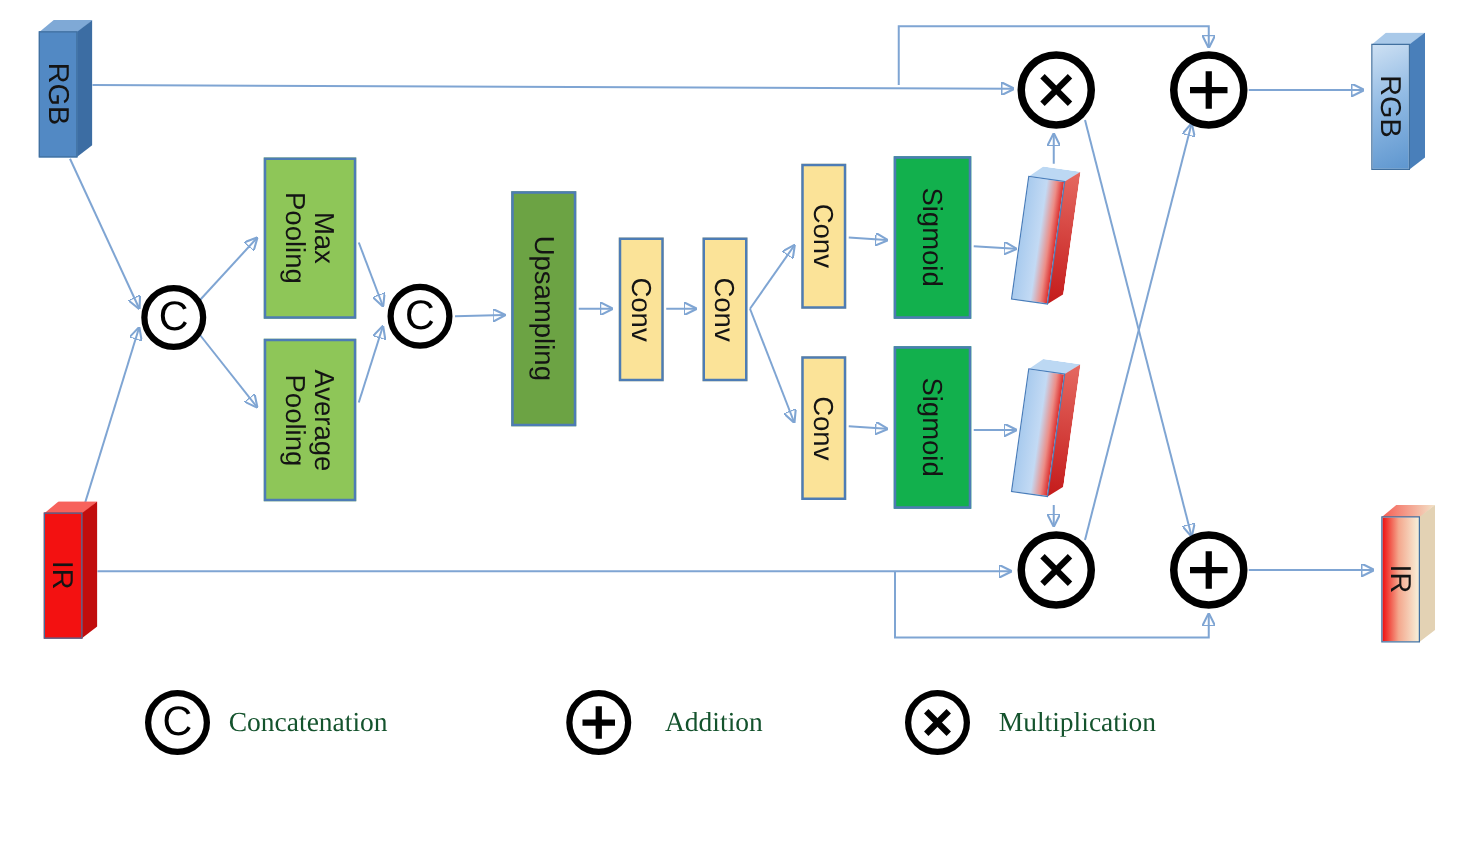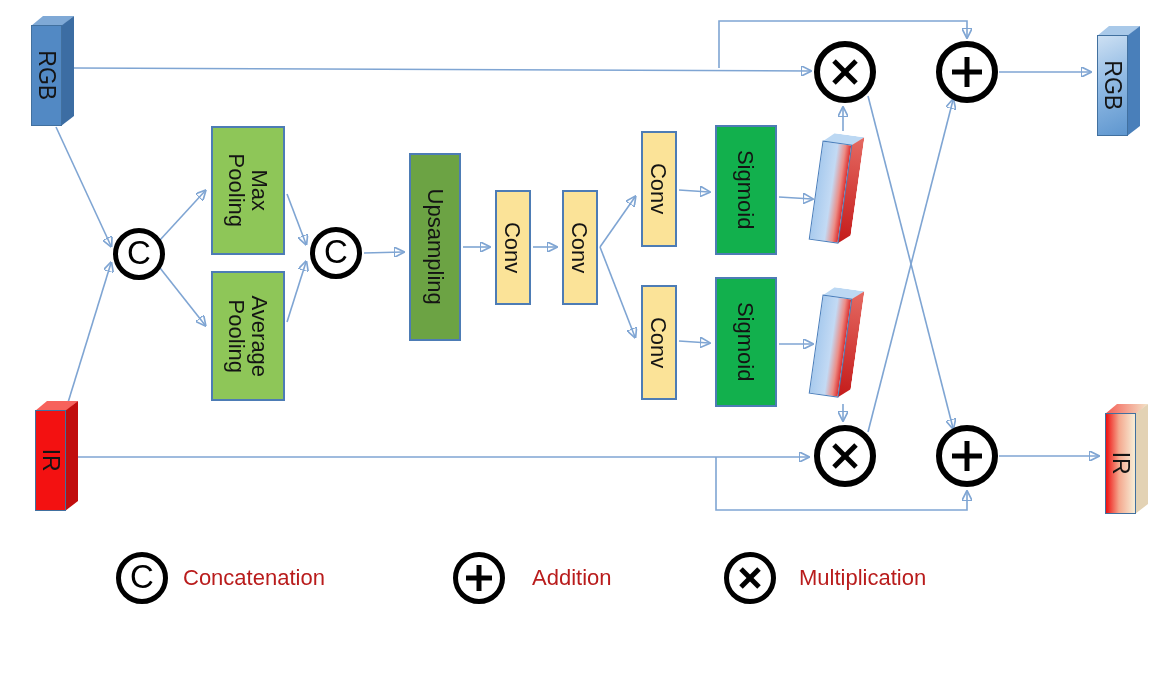--- a/index.html
+++ b/index.html
@@ -79,21 +79,21 @@
   .c1  { left:113px; top:228px; }
   .c2  { left:310px; top:227px; }
   .mul-top { left:814px; top:41px; }
   .add-top { left:936px; top:41px; }
   .mul-bot { left:814px; top:425px; }
   .add-bot { left:936px; top:425px; }
 
   
   .legend-item { position:absolute; top:552px; height:52px; display:flex; align-items:center; }
   .legend-item .op { position:relative; flex:0 0 auto; }
-  .legend-label { font-size:22px; color:#b91c1c; }
+  .legend-label { font-size:22px; color:#14532d;font-family:Liberation Serif, serif; }
   .lg1 { left:116px; } .lg1 .legend-label { margin-left:15px; }
   .lg2 { left:453px; } .lg2 .legend-label { margin-left:27px;text-align:right; }
   .lg3 { left:724px; } .lg3 .legend-label { margin-left:23px; }
 </style>
 </head>
 <body>
 
 <div id="canvas">
 
   <svg id="wires" viewBox="0 0 1168 691">

